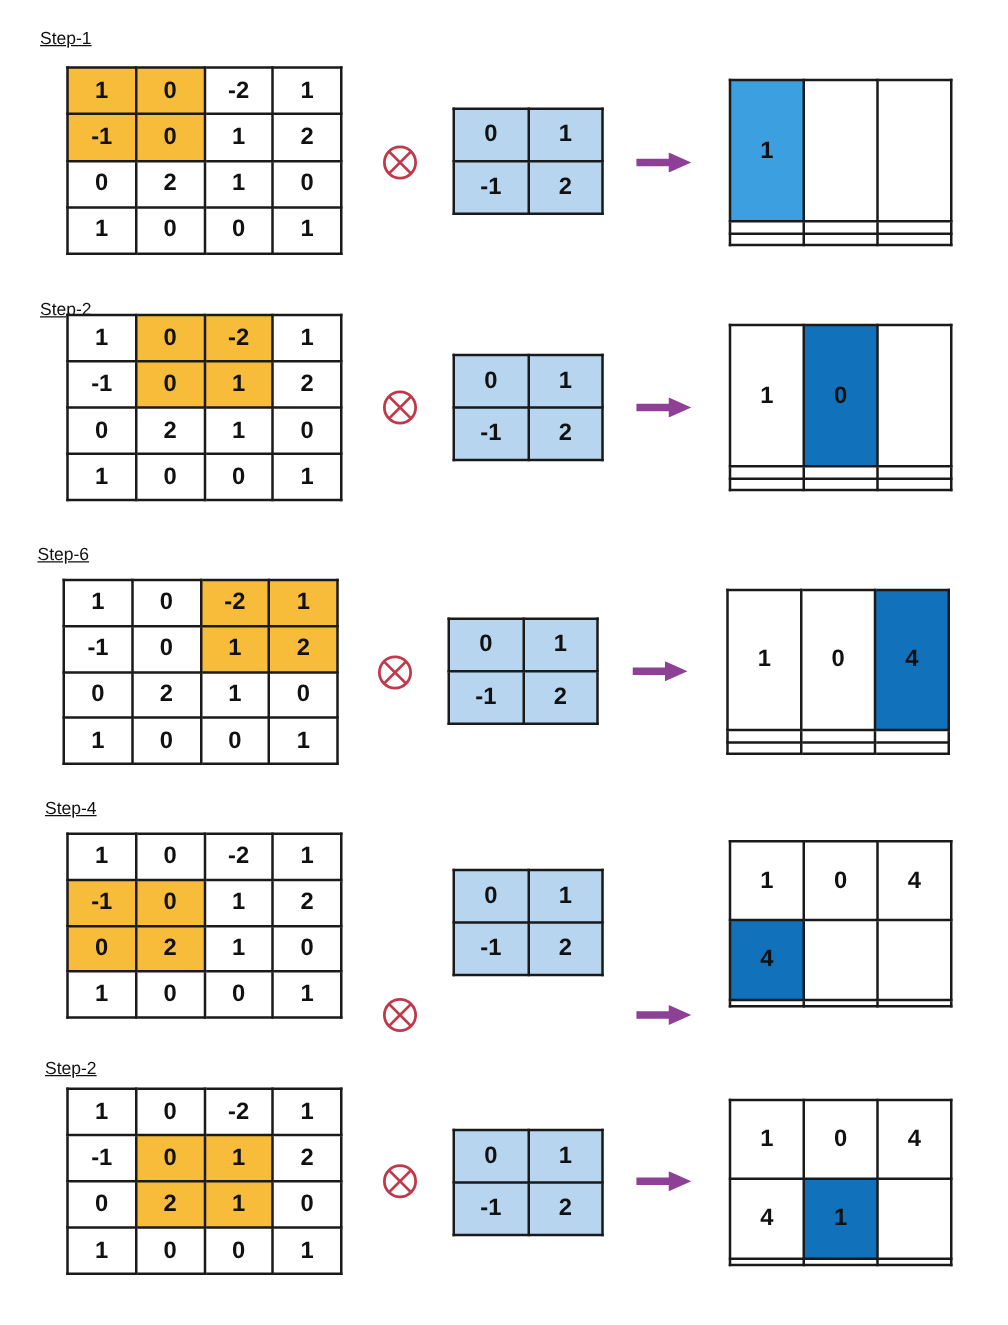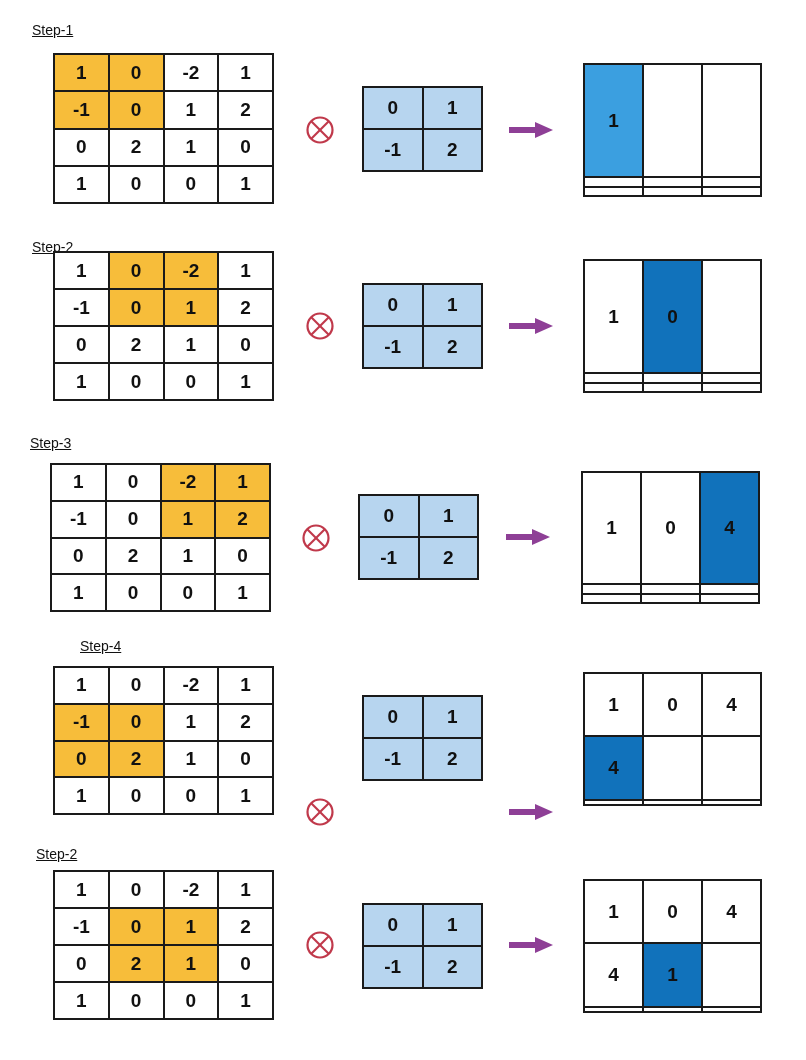--- a/index.html
+++ b/index.html
@@ -159,21 +159,21 @@
     <tr>
           <td></td>
           <td></td>
           <td></td>
         </tr>
   </tbody>
     </table>
 </div>
 
 <div class="step">
-  <div class="step-label" style="left:30px;top:435px;">Step-3</div>
+  <div class="step-label" style="left:30px;top:435px;">Step-6</div>
   <table class="grid input" style="left:50px;top:463px;width:221px;height:149px;">
     <tbody>
         <tr>
           <td>1</td>
           <td>0</td>
           <td class="hl">-2</td>
           <td class="hl">1</td>
         </tr>
     <tr>
           <td>-1</td>
@@ -231,21 +231,21 @@
     <tr>
           <td></td>
           <td></td>
           <td></td>
         </tr>
   </tbody>
     </table>
 </div>
 
 <div class="step">
-  <div class="step-label" style="left:36px;top:638px;margin-left:44px;">Step-4</div>
+  <div class="step-label" style="left:36px;top:638px;">Step-4</div>
   <table class="grid input" style="left:53px;top:666px;width:221px;height:149px;">
     <tbody>
         <tr>
           <td>1</td>
           <td>0</td>
           <td>-2</td>
           <td>1</td>
         </tr>
     <tr>
           <td class="hl">-1</td>

